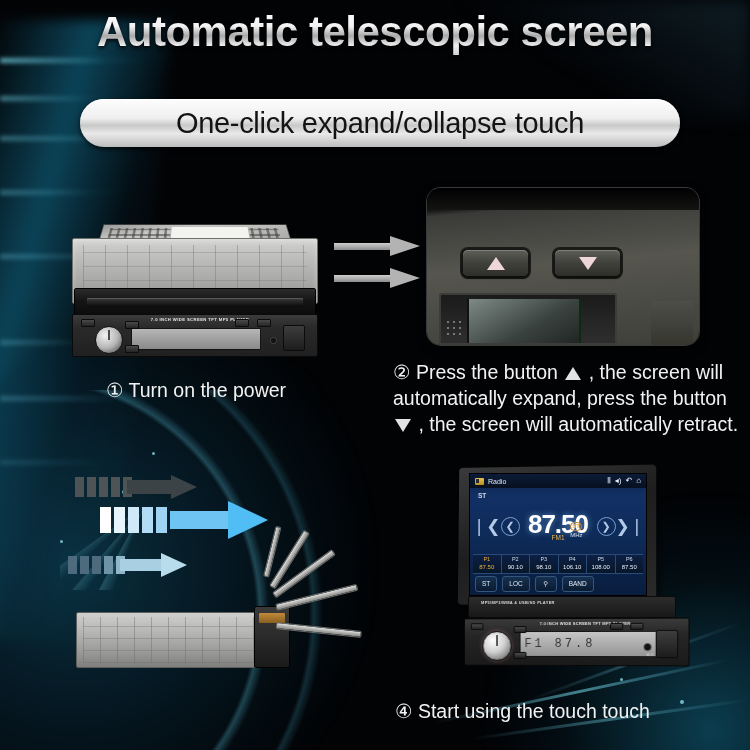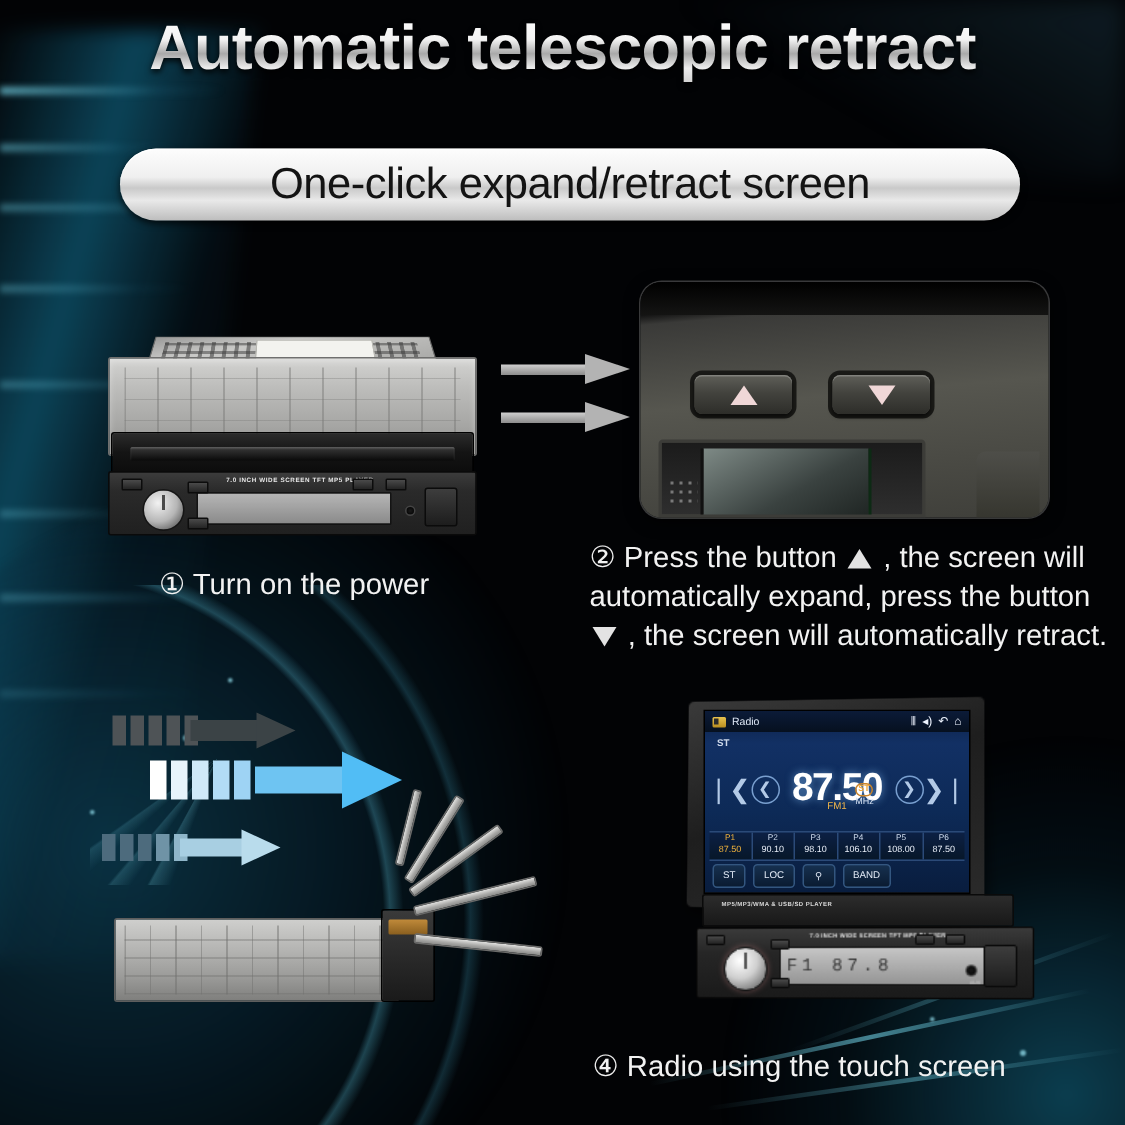--- a/index.html
+++ b/index.html
@@ -385,23 +385,23 @@
   <div class="bg-layer bg-right-glow"></div>
   <div class="ribbon" style="left:430px;top:690px;width:300px;transform:rotate(-12deg);"></div>
   <div class="ribbon" style="left:470px;top:718px;width:280px;transform:rotate(-8deg);opacity:.7;"></div>
   <div class="ribbon" style="left:520px;top:660px;width:230px;transform:rotate(-20deg);opacity:.5;"></div>
   <div class="dot" style="left:122px;top:490px;width:4px;height:4px;"></div>
   <div class="dot" style="left:60px;top:540px;width:3px;height:3px;"></div>
   <div class="dot" style="left:152px;top:452px;width:3px;height:3px;"></div>
   <div class="dot" style="left:680px;top:700px;width:4px;height:4px;"></div>
   <div class="dot" style="left:620px;top:678px;width:3px;height:3px;"></div>
 
-  <div class="title-main">Automatic telescopic retract</div>
+  <div class="title-main">Automatic telescopic screen</div>
   <div class="pill">
-    <span>One-click expand/retract screen</span>
+    <span>One-click expand/collapse touch</span>
   </div>
 
   <div class="unit1">
     <div class="u1-top">
       <div class="u1-vents"></div>
       <div class="u1-label"></div>
     </div>
     <div class="u1-shell"></div>
     <div class="u1-slot"></div>
     <div class="u1-face">
@@ -575,15 +575,15 @@
       <div class="u2-sbtn" style="left:50px;top:7px;"></div>
       <div class="u2-sbtn" style="left:50px;top:33px;"></div>
       <div class="u2-sbtn" style="right:64px;top:4px;"></div>
       <div class="u2-sbtn" style="right:44px;top:4px;"></div>
       <div class="u2-port"></div>
       <div class="u2-portlbl">AUX</div>
       <div class="u2-blockbtn"></div>
     </div>
   </div>
 
-  <div class="cap cap-4">④ Radio using the touch screen</div>
+  <div class="cap cap-4">④ Start using the touch touch</div>
 
 </div>
 
 </body></html>

